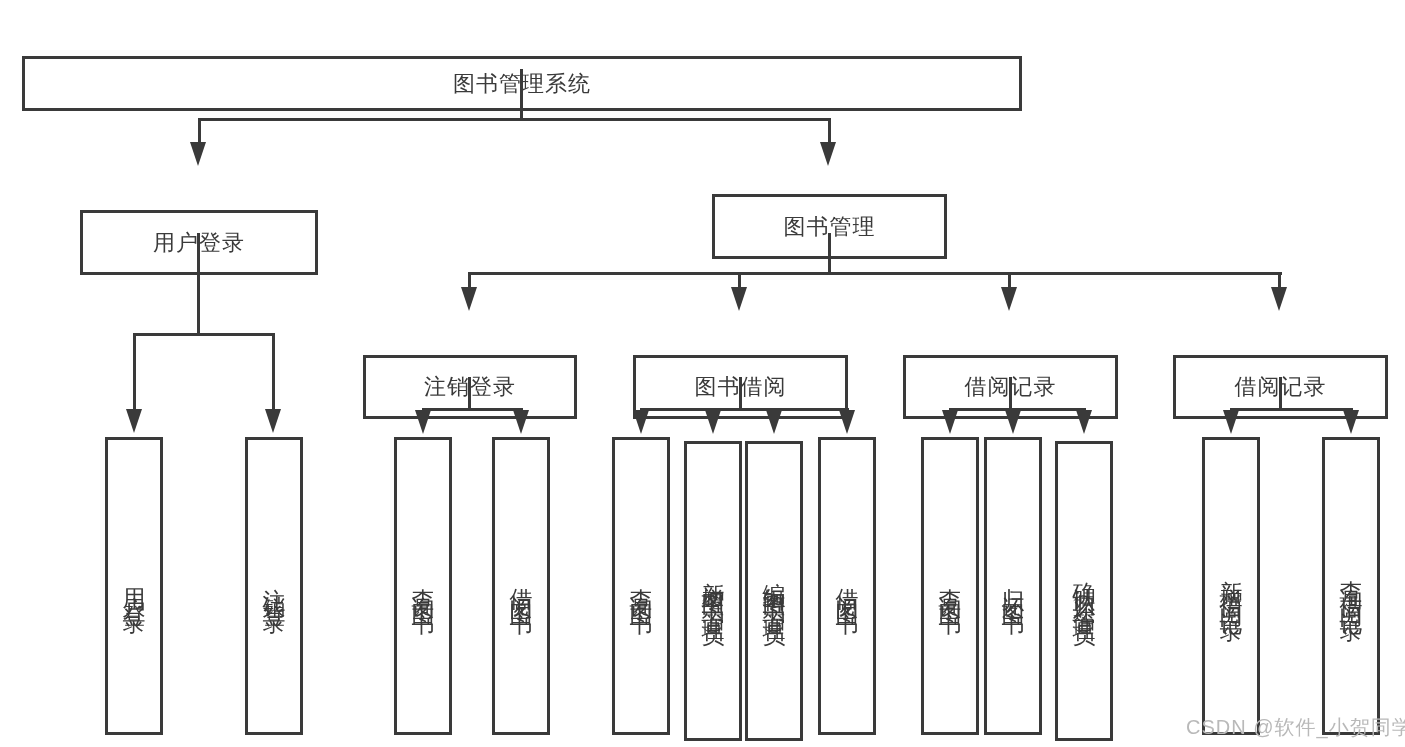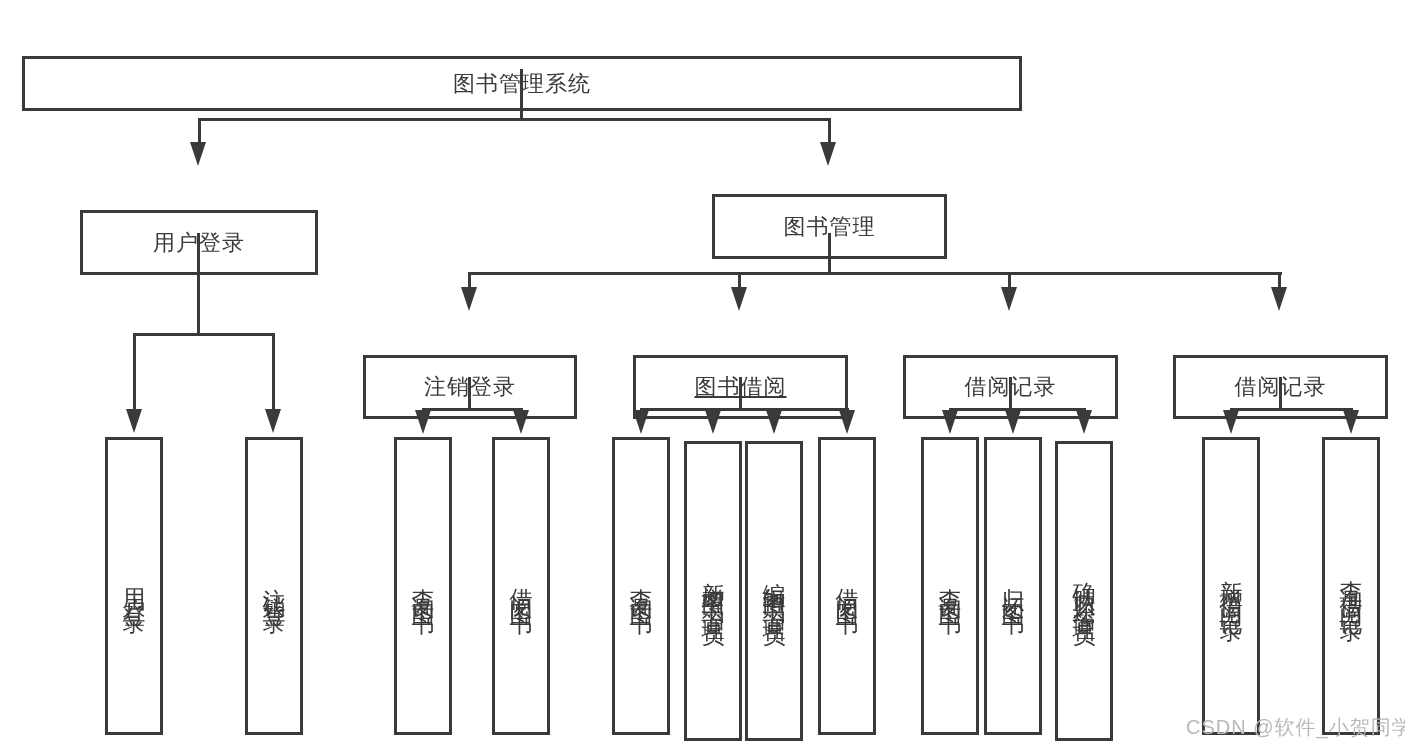--- a/index.html
+++ b/index.html
@@ -68,21 +68,21 @@
   <div class="vline" style="left:1008px; top:272px; height:17px;"></div>
   <div class="vline" style="left:1278px; top:272px; height:17px;"></div>
   <div class="arrow-down" style="left:461px;  top:287px;"></div>
   <div class="arrow-down" style="left:731px;  top:287px;"></div>
   <div class="arrow-down" style="left:1001px; top:287px;"></div>
   <div class="arrow-down" style="left:1271px; top:287px;"></div>
 
   <div class="node h-node" style="left:363px; top:313px; width:214px; height:64px;">
     <span>注销登录</span>
   </div>
-  <div class="node h-node" style="left:633px; top:313px; width:215px; height:64px;text-decoration:underline;">
+  <div class="node h-node" style="left:633px; top:313px; width:215px; height:64px;">
     <span>图书借阅</span>
   </div>
   <div class="node h-node" style="left:903px; top:313px; width:215px; height:64px;">
     <span>借阅记录</span>
   </div>
   <div class="node h-node" style="left:1173px; top:313px; width:215px; height:64px;">
     <span>借阅记录</span>
   </div>
 
   <div class="vline" style="left:468px; top:377px; height:33px;"></div>

